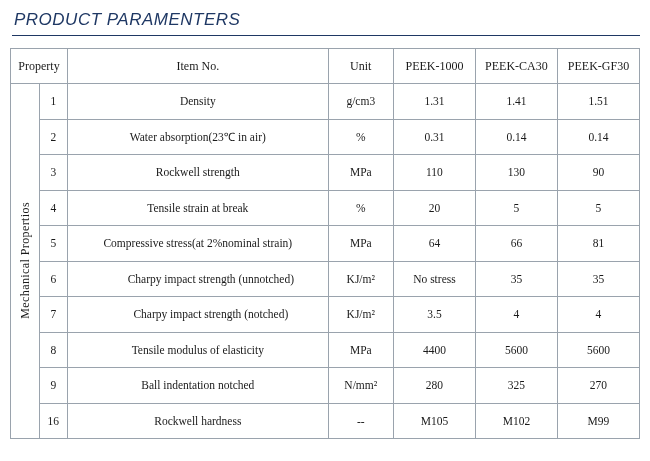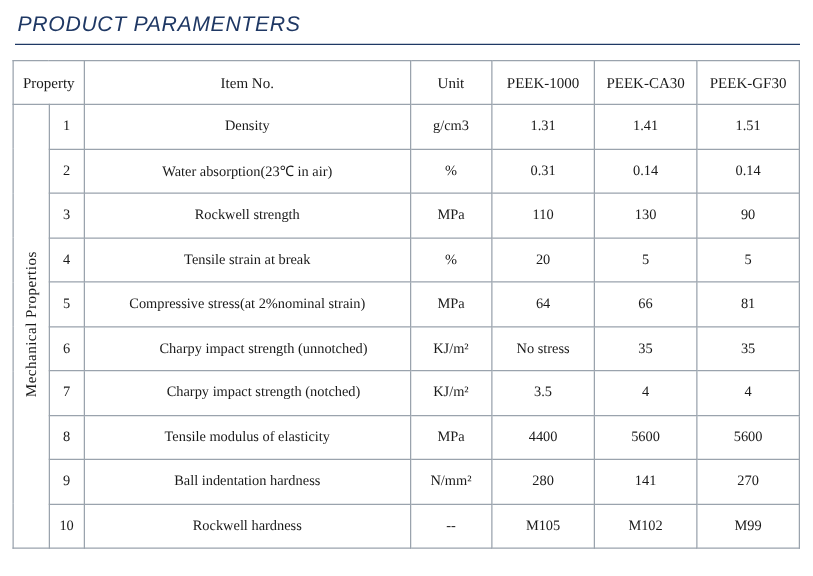--- a/index.html
+++ b/index.html
@@ -175,29 +175,29 @@
           <td class="col-no">8</td>
           <td class="col-item">Tensile modulus of elasticity</td>
           <td class="col-unit"><span class="underline-red">MPa</span></td>
           <td class="col-val">4400</td>
           <td class="col-val">5600</td>
           <td class="col-val">5600</td>
         </tr>
 
         <tr>
           <td class="col-no">9</td>
-          <td class="col-item">Ball indentation hardness</td>
+          <td class="col-item">Ball indentation notched</td>
           <td class="col-unit">N/mm²</td>
           <td class="col-val">280</td>
-          <td class="col-val">141</td>
+          <td class="col-val">325</td>
           <td class="col-val">270</td>
         </tr>
 
         <tr>
-          <td class="col-no">10</td>
+          <td class="col-no">16</td>
           <td class="col-item">Rockwell hardness</td>
           <td class="col-unit">--</td>
           <td class="col-val">M105</td>
           <td class="col-val">M102</td>
           <td class="col-val">M99</td>
         </tr>
 
       </tbody>
     </table>
   </div>

